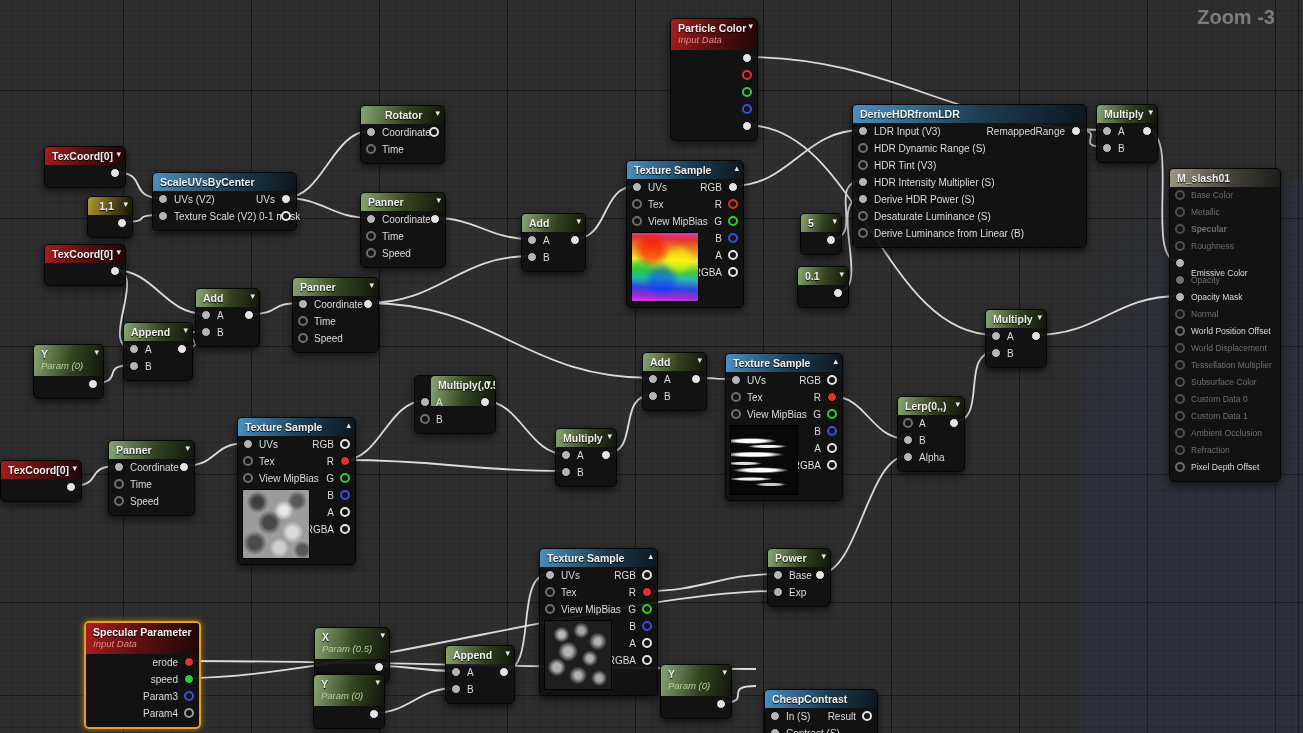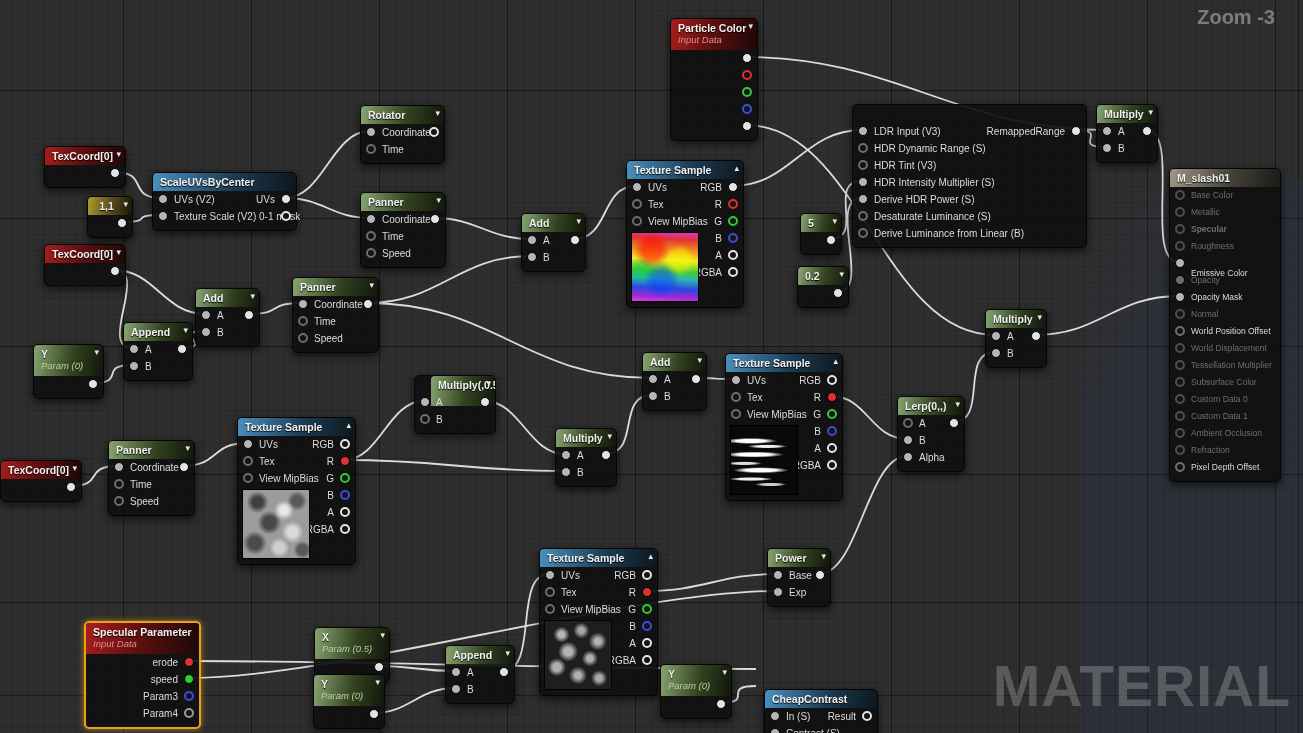--- a/index.html
+++ b/index.html
@@ -151,21 +151,21 @@
         <div class="pin" style="background: rgb(20, 20, 20); border: 2px solid rgb(228, 228, 228); top: 38px; right: 5px;"></div>
       </div>
       <div class="node" style="left: 44px; top: 244px; width: 80px; height: 40px;">
         <div class="nhead hdr-red" style="height: 18px;">
           <span class="title">TexCoord[0]</span>
           <span class="tri">▾</span>
         </div>
         <div class="pin" style="background: rgb(228, 228, 228); border: 1px solid rgb(0, 0, 0); top: 21px; right: 5px;"></div>
       </div>
       <div class="node" style="left: 360px; top: 105px; width: 83px; height: 57px;">
-        <div class="nhead hdr-green" style="height: 18px;">
+        <div class="nhead hdr-green" style="height: 18px; padding-left: 17px;">
           <span class="title">Rotator</span>
           <span class="tri">▾</span>
         </div>
         <div class="pin" style="background: rgb(181, 181, 181); border: 1px solid rgb(0, 0, 0); top: 21px; left: 5px;"></div>
         <div class="row-lbl in-lbl" style="top: 18px;">Coordinate</div>
         <div class="pin" style="background: rgb(20, 20, 20); border: 2px solid rgb(110, 110, 110); top: 38px; left: 5px;"></div>
         <div class="row-lbl in-lbl" style="top: 35px;">Time</div>
         <div class="pin" style="background: rgb(20, 20, 20); border: 2px solid rgb(228, 228, 228); top: 21px; right: 5px;"></div>
       </div>
       <div class="node" style="left: 360px; top: 192px; width: 84px; height: 74px;">
@@ -223,20 +223,23 @@
         <div class="row-lbl out-lbl" style="top: 52px;">G</div>
         <div class="pin" style="background: rgb(20, 20, 20); border: 2px solid rgb(59, 78, 224); top: 72px; right: 5px;"></div>
         <div class="row-lbl out-lbl" style="top: 69px;">B</div>
         <div class="pin" style="background: rgb(20, 20, 20); border: 2px solid rgb(228, 228, 228); top: 89px; right: 5px;"></div>
         <div class="row-lbl out-lbl" style="top: 86px;">A</div>
         <div class="pin" style="background: rgb(20, 20, 20); border: 2px solid rgb(228, 228, 228); top: 106px; right: 5px;"></div>
         <div class="row-lbl out-lbl" style="top: 103px;">RGBA</div>
         <div class="pv pv-rainbow" style="left: 4px; top: 71px;"></div>
       </div>
       <div class="node" style="left: 852px; top: 104px; width: 233px; height: 142px;">
+        <div class="nhead hdr-blue" style="height: 18px;">
+          <span class="title">DeriveHDRfromLDR</span>
+        </div>
         <div class="pin" style="background: rgb(181, 181, 181); border: 1px solid rgb(0, 0, 0); top: 21px; left: 5px;"></div>
         <div class="row-lbl in-lbl" style="top: 18px;">LDR Input (V3)</div>
         <div class="pin" style="background: rgb(20, 20, 20); border: 2px solid rgb(110, 110, 110); top: 38px; left: 5px;"></div>
         <div class="row-lbl in-lbl" style="top: 35px;">HDR Dynamic Range (S)</div>
         <div class="pin" style="background: rgb(20, 20, 20); border: 2px solid rgb(110, 110, 110); top: 55px; left: 5px;"></div>
         <div class="row-lbl in-lbl" style="top: 52px;">HDR Tint (V3)</div>
         <div class="pin" style="background: rgb(181, 181, 181); border: 1px solid rgb(0, 0, 0); top: 72px; left: 5px;"></div>
         <div class="row-lbl in-lbl" style="top: 69px;">HDR Intensity Multiplier (S)</div>
         <div class="pin" style="background: rgb(181, 181, 181); border: 1px solid rgb(0, 0, 0); top: 89px; left: 5px;"></div>
         <div class="row-lbl in-lbl" style="top: 86px;">Derive HDR Power (S)</div>
@@ -260,21 +263,21 @@
       </div>
       <div class="node" style="left: 800px; top: 213px; width: 40px; height: 40px;">
         <div class="nhead hdr-green" style="height: 18px;">
           <span class="title">5</span>
           <span class="tri">▾</span>
         </div>
         <div class="pin" style="background: rgb(228, 228, 228); border: 1px solid rgb(0, 0, 0); top: 21px; right: 5px;"></div>
       </div>
       <div class="node" style="left: 797px; top: 266px; width: 50px; height: 40px;">
         <div class="nhead hdr-green" style="height: 18px;">
-          <span class="title">0.2</span>
+          <span class="title">0.1</span>
           <span class="tri">▾</span>
         </div>
         <div class="pin" style="background: rgb(228, 228, 228); border: 1px solid rgb(0, 0, 0); top: 21px; right: 5px;"></div>
       </div>
       <div class="node" style="left: 1169px; top: 168px; width: 110px; height: 312px;">
         <div class="nhead hdr-gray" style="height: 18px;">
           <span class="title">M_slash01</span>
         </div>
         <div class="pin" style="background: rgb(20, 20, 20); border: 2px solid rgb(79, 79, 79); top: 21px; left: 5px;"></div>
         <div class="row-lbl in-lbl dim small" style="top: 18px;">Base Color</div>
@@ -572,14 +575,13 @@
       <div class="node" style="left: 660px; top: 664px; width: 70px; height: 53px;">
         <div class="nhead hdr-green" style="height: 31px;">
           <span class="title">Y</span>
           <span class="subtitle">Param (0)</span>
           <span class="tri">▾</span>
         </div>
         <div class="pin" style="background: rgb(228, 228, 228); border: 1px solid rgb(0, 0, 0); top: 34px; right: 5px;"></div>
       </div>
     </div>
   <div id="zoomlbl">Zoom -3</div>
-  <div id="watermark">MATERIAL</div>
 </div>
 
 </body></html>

